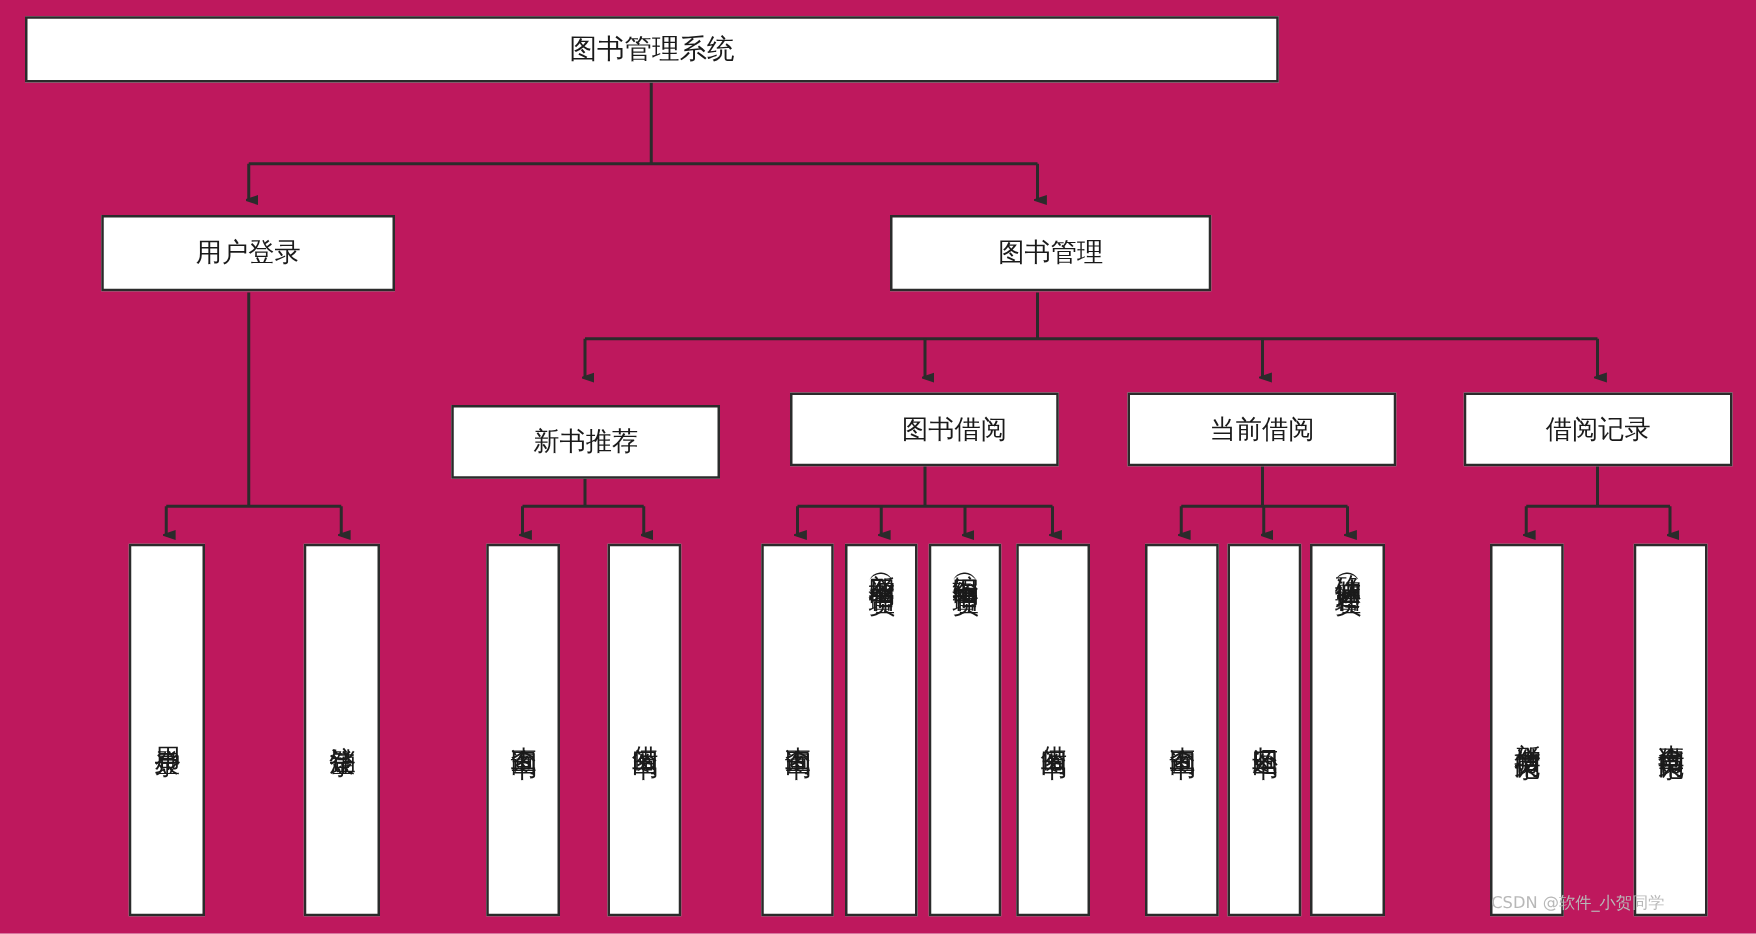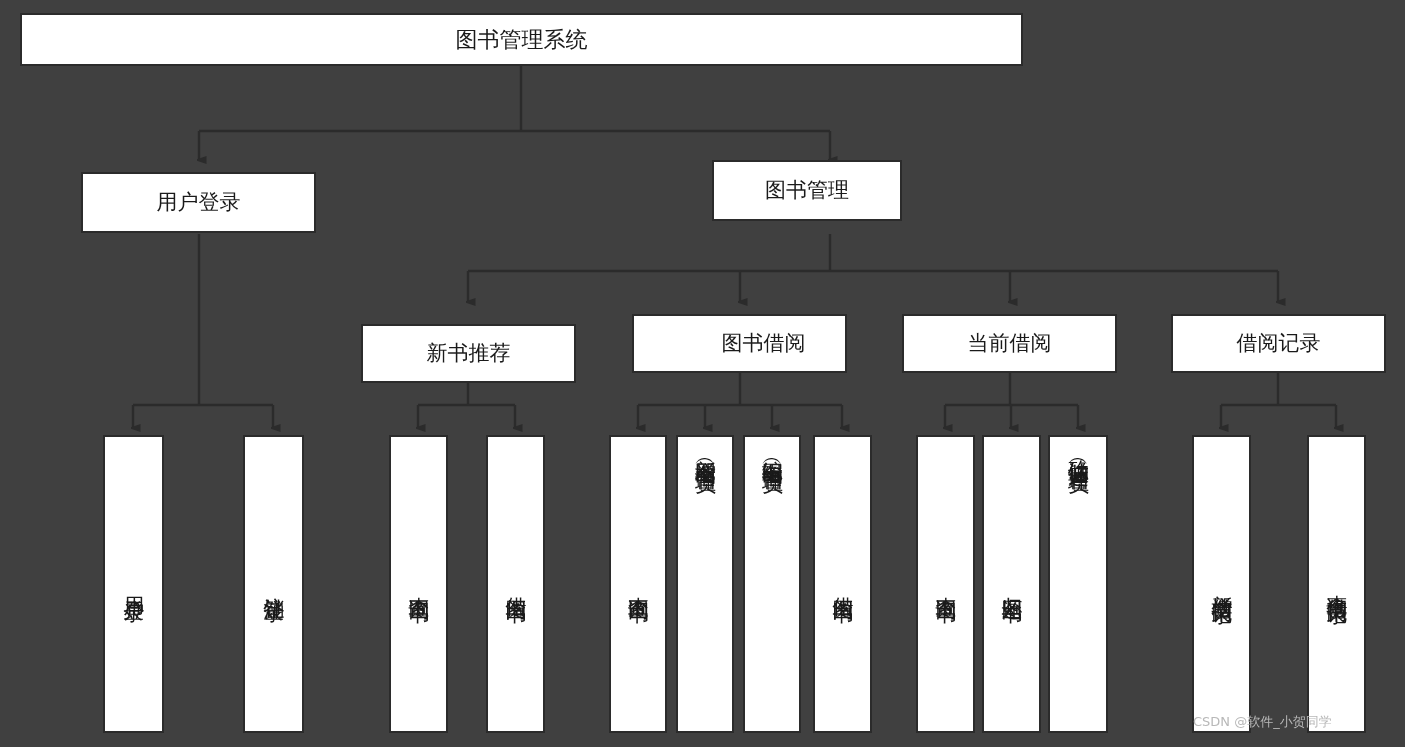--- a/index.html
+++ b/index.html
@@ -7,21 +7,21 @@
     padding: 0;
     background: #ffffff;
   }
   body {
     font-family: "DejaVu Sans", "Liberation Sans", sans-serif;
   }
   #canvas {
     position: relative;
     width: 1405px;
     height: 747px;
-    background: #404040;
+    background: #be185d;
     overflow: hidden;
   }
   #edges {
     position: absolute;
     left: 0;
     top: 0;
     width: 1405px;
     height: 747px;
     pointer-events: none;
   }
@@ -127,21 +127,21 @@
   </svg>
 
   <div class="node root h" style="left:20px; top:13px; width:1003px; height:53px;">
     <span class="label">图书管理系统</span>
   </div>
 
   <div class="node h" style="left:81px; top:172px; width:235px; height:61px;">
     <span class="label">用户登录</span>
   </div>
 
-  <div class="node h" style="left:712px; top:160px; width:190px; height:61px;">
+  <div class="node h" style="left:712px; top:172px; width:257px; height:61px;">
     <span class="label">图书管理</span>
   </div>
 
   <div class="node h" style="left:361px; top:324px; width:215px; height:59px;">
     <span class="label">新书推荐</span>
   </div>
 
   <div class="node h" style="left:632px; top:314px; width:215px; height:59px;padding-left:48px;">
     <span class="label">图书借阅</span>
   </div>

